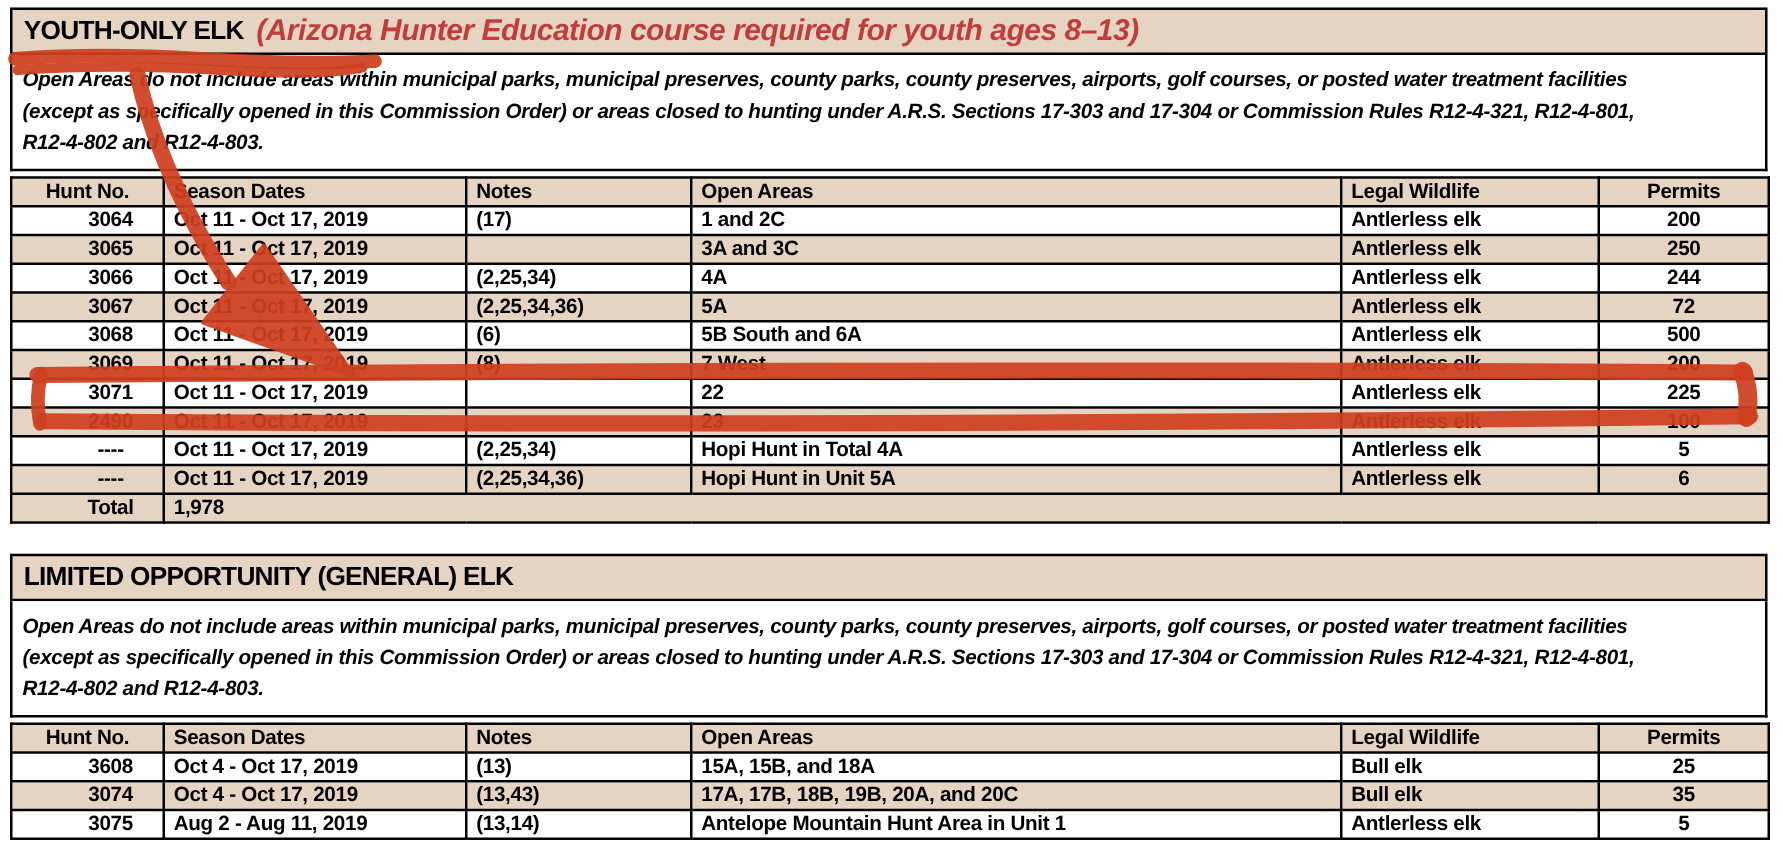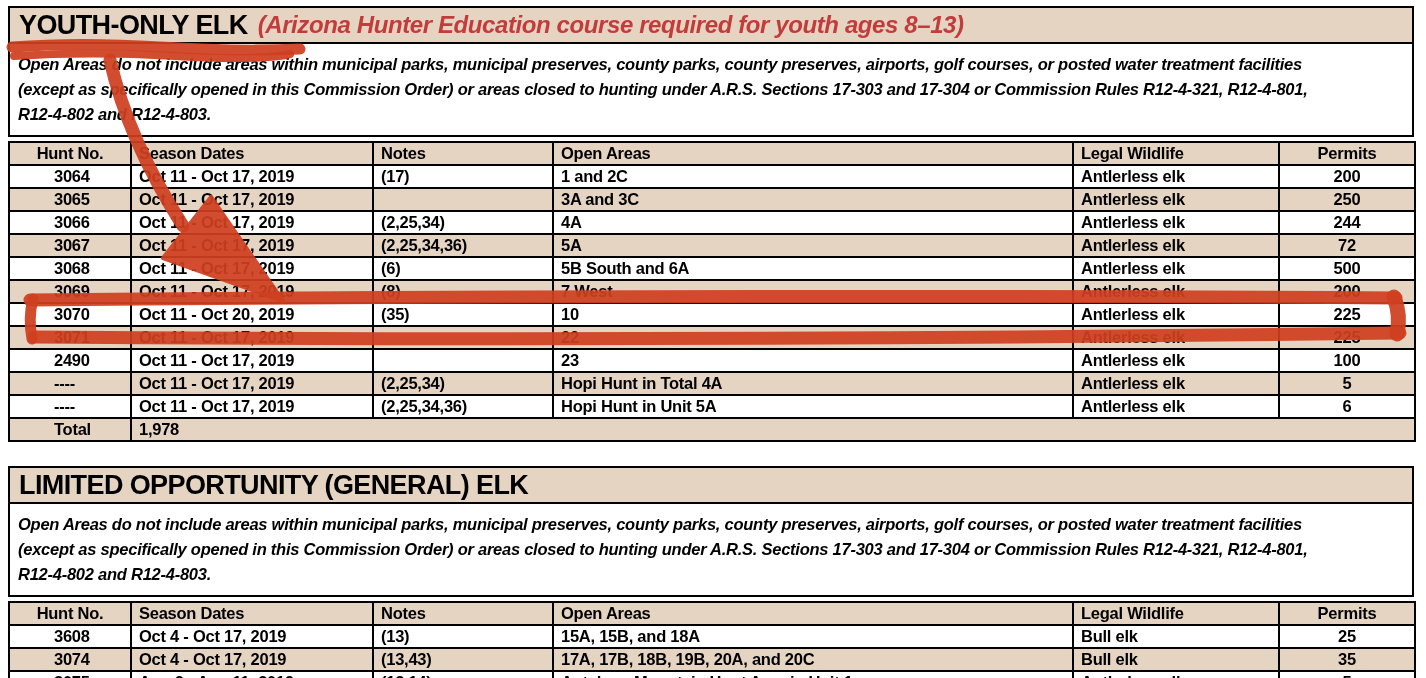--- a/index.html
+++ b/index.html
@@ -12,21 +12,21 @@
   *{margin:0;padding:0;box-sizing:border-box;}
   html,body{width:1426px;height:678px;overflow:hidden;background:var(--page_bg);}
   body{font-family:"Liberation Sans",sans-serif;color:#000;position:relative;}
   .page{position:absolute;top:0;left:0;width:1426px;height:678px;overflow:hidden;}
   .inner{margin:6px 6px 0 8px;width:1406px;}
 
   .band{
     height:38px;background:var(--band_bg);border:2px solid var(--border);
     display:flex;align-items:center;padding-left:9px;white-space:nowrap;overflow:hidden;
   }
-  .band .t-black{font-size:27px;font-weight:800;letter-spacing:-0.6px;}
+  .band .t-black{font-size:21px;font-weight:800;letter-spacing:-0.6px;}
   .band .t-red{font-size:24px;font-weight:700;font-style:italic;color:var(--title_red);letter-spacing:-0.4px;margin-left:10px;}
 
   .notebox{
     height:93px;background:#fff;border:2px solid var(--border);border-top:none;
     padding:8px 8px 0 8px;font-size:16.5px;font-weight:700;font-style:italic;
     letter-spacing:-0.25px;line-height:25px;white-space:nowrap;overflow:hidden;
   }
   .notebox.second{height:93px;}
 
   .gap-sm{height:4px;}
@@ -34,21 +34,21 @@
 
   table{width:1406px;border-collapse:collapse;table-layout:fixed;}
   th,td{
     border:2px solid var(--border);height:22px;padding:0 7px;
     font-size:16.5px;font-weight:700;letter-spacing:-0.25px;line-height:21px;
     overflow:hidden;white-space:nowrap;
   }
   thead th{background:var(--band_bg);text-align:left;font-weight:800;margin-top:18px;}
   thead th.c0,thead th.c5{text-align:center;}
   tbody tr:nth-child(even) td{background:var(--band_bg);}
-  td.c0{padding-left:44px;}
+  td.c0{text-align:center;padding-left:44px;}
   td.c5{text-align:center;}
   tfoot td{background:var(--band_bg);font-weight:800;}
   tfoot td.total-mid{text-align:left;padding-right:12px;}
 
   .annot{position:absolute;top:0;left:0;pointer-events:none;z-index:5;}
   .mk{stroke:var(--marker);fill:none;stroke-linecap:round;stroke-linejoin:round;opacity:0.93;}
   .mkfill{fill:var(--marker);stroke:var(--marker);stroke-width:4;stroke-linejoin:round;opacity:0.93;}
 </style>
 </head>
 <body>
@@ -129,28 +129,20 @@
           </tr>
           <tr>
             <td class="c0">3069</td>
             <td class="c1">Oct 11 - Oct 17, 2019</td>
             <td class="c2">(8)</td>
             <td class="c3">7 West</td>
             <td class="c4">Antlerless elk</td>
             <td class="c5">200</td>
           </tr>
           <tr>
-            <td class="c0">3070</td>
-            <td class="c1">Oct 11 - Oct 20, 2019</td>
-            <td class="c2">(35)</td>
-            <td class="c3">10</td>
-            <td class="c4">Antlerless elk</td>
-            <td class="c5">225</td>
-          </tr>
-          <tr>
             <td class="c0">3071</td>
             <td class="c1">Oct 11 - Oct 17, 2019</td>
             <td class="c2"></td>
             <td class="c3">22</td>
             <td class="c4">Antlerless elk</td>
             <td class="c5">225</td>
           </tr>
           <tr>
             <td class="c0">2490</td>
             <td class="c1">Oct 11 - Oct 17, 2019</td>

